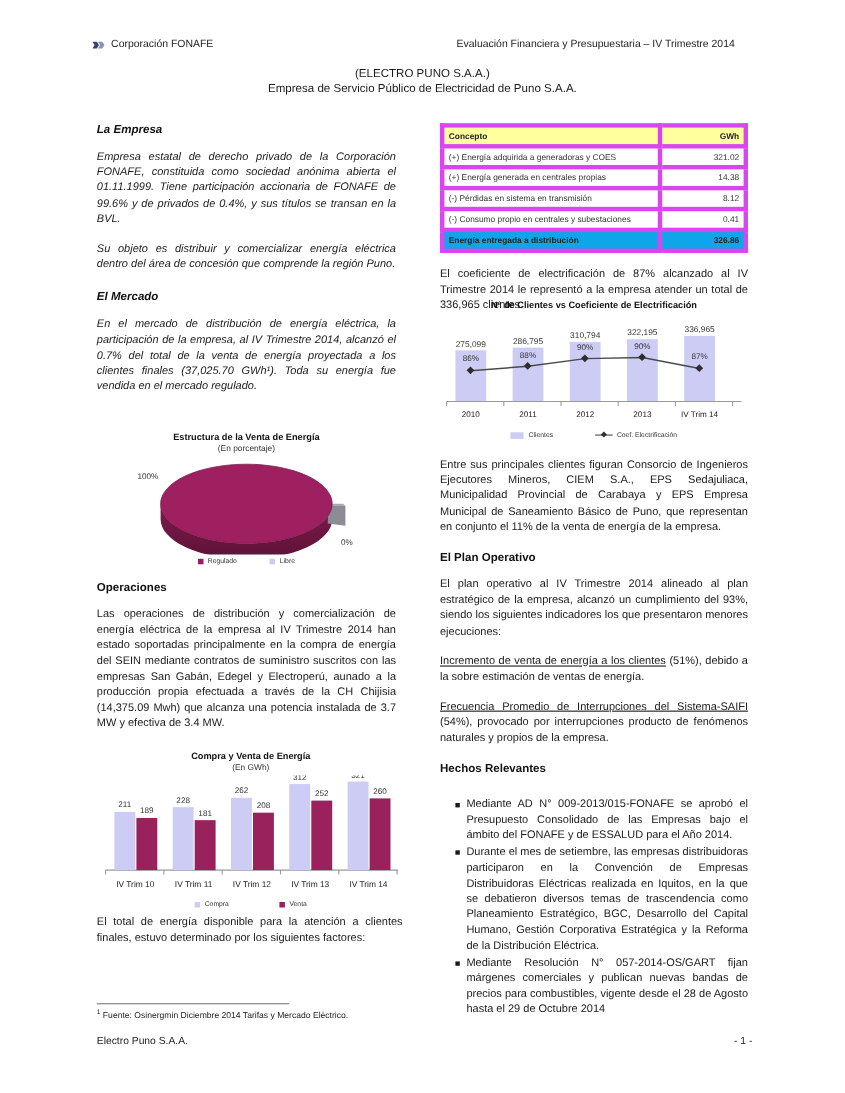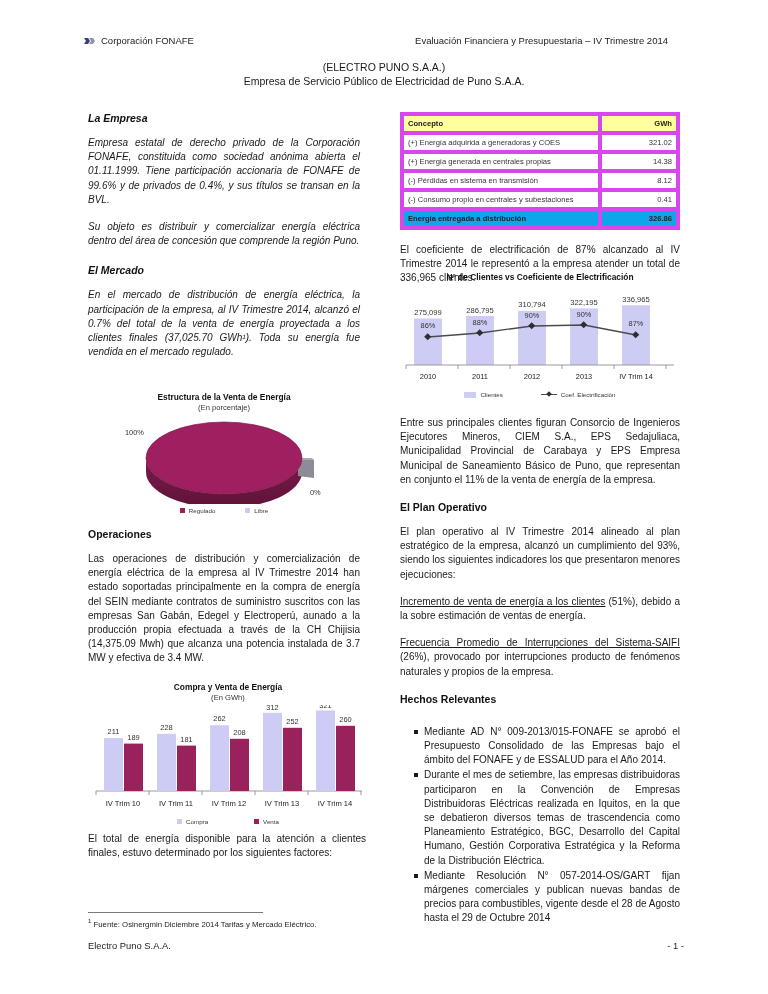--- a/index.html
+++ b/index.html
@@ -468,21 +468,21 @@
         <span>Coef. Electrificación</span>
       </span>
     </div>
   </div>
 
   <div style="position:absolute;left:400px;top:416px;width:280px">
     <p class="body">Entre sus principales clientes figuran Consorcio de Ingenieros Ejecutores Mineros, CIEM S.A., EPS Sedajuliaca, Municipalidad Provincial de Carabaya y EPS Empresa Municipal de Saneamiento Básico de Puno, que representan en conjunto el 11% de la venta de energía de la empresa.</p>
     <h2 class="sec" style="margin-top:14px">El Plan Operativo</h2>
     <p class="body">El plan operativo al IV Trimestre 2014 alineado al plan estratégico de la empresa, alcanzó un cumplimiento del 93%, siendo los siguientes indicadores los que presentaron menores ejecuciones:</p>
     <p class="body"><span class="u">Incremento de venta de energía a los clientes</span><span> (51%), debido a la sobre estimación de ventas de energía.</span></p>
-    <p class="body"><span class="u">Frecuencia Promedio de Interrupciones del Sistema-SAIFI</span><span> (26%), provocado por interrupciones producto de fenómenos naturales y propios de la empresa.</span></p>
+    <p class="body"><span class="u">Frecuencia Promedio de Interrupciones del Sistema-SAIFI</span><span> (54%), provocado por interrupciones producto de fenómenos naturales y propios de la empresa.</span></p>
     <h2 class="sec" style="margin-top:14px;margin-bottom:20px">Hechos Relevantes</h2>
     <ul class="bullets">
       <li>Mediante AD N° 009-2013/015-FONAFE se aprobó el Presupuesto Consolidado de las Empresas bajo el ámbito del FONAFE y de ESSALUD para el Año 2014.</li>
       <li>Durante el mes de setiembre, las empresas distribuidoras participaron en la Convención de Empresas Distribuidoras Eléctricas realizada en Iquitos, en la que se debatieron diversos temas de trascendencia como Planeamiento Estratégico, BGC, Desarrollo del Capital Humano, Gestión Corporativa Estratégica y la Reforma de la Distribución Eléctrica.</li>
       <li>Mediante Resolución N° 057-2014-OS/GART fijan márgenes comerciales y publican nuevas bandas de precios para combustibles, vigente desde el 28 de Agosto hasta el 29 de Octubre 2014</li>
     </ul>
   </div>
 
   <div class="footnote-rule"></div>
   <div class="footnote">

